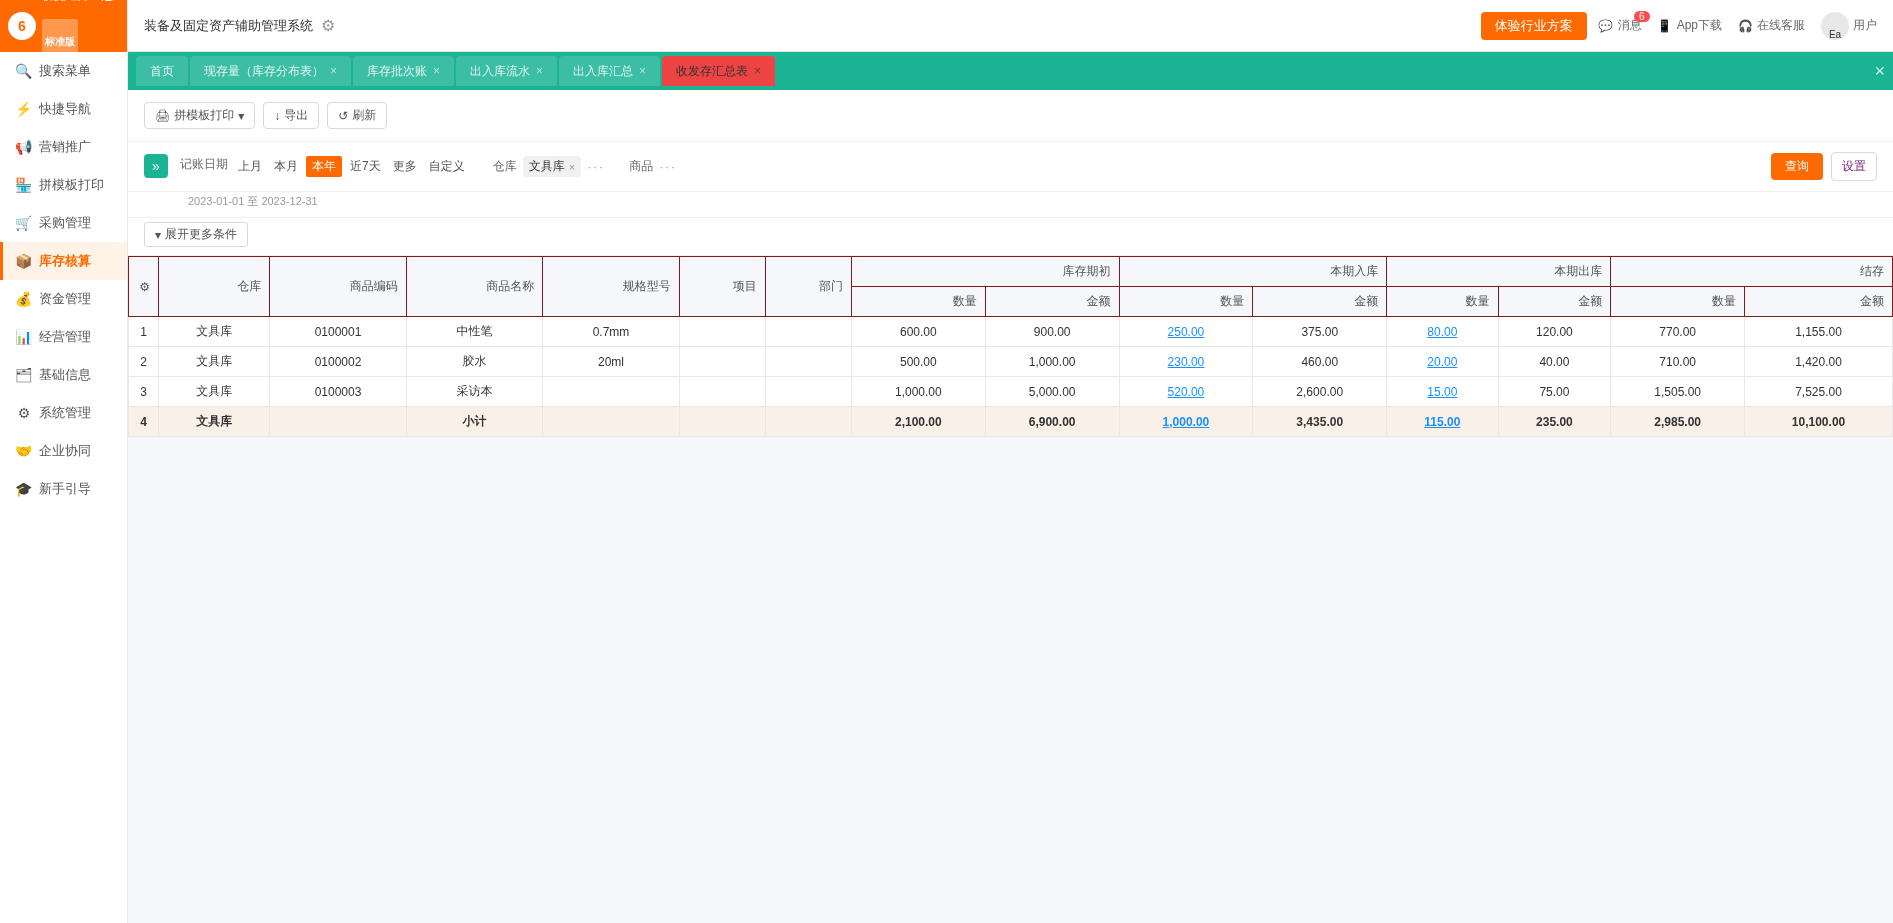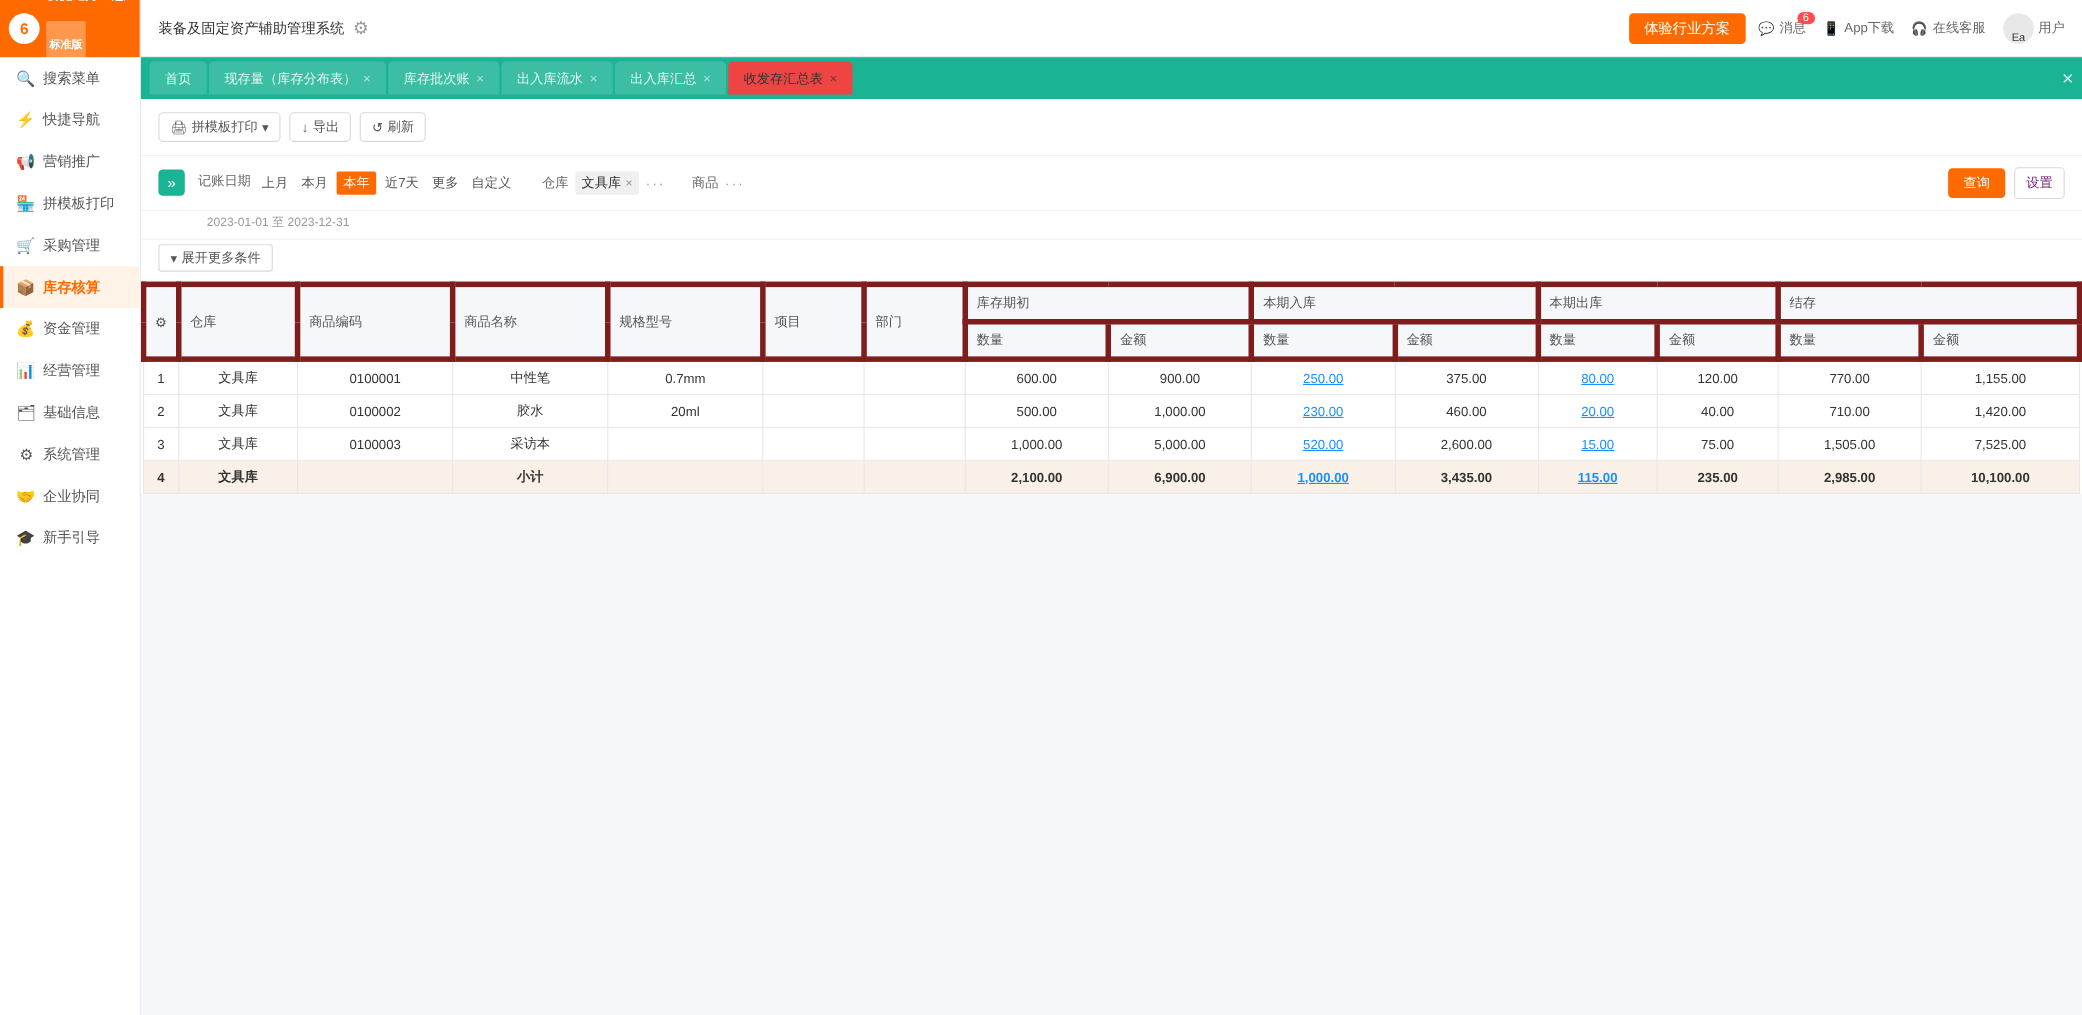--- a/index.html
+++ b/index.html
@@ -64,21 +64,21 @@
     .filter-goods { display: flex; align-items: center; gap: 6px; margin-left: 16px; }
     .filter-right { display: flex; align-items: center; gap: 8px; margin-left: auto; }
     .btn-query { background: #ff6a00; color: #fff; border: none; border-radius: 4px; padding: 5px 14px; font-size: 12px; cursor: pointer; }
     .btn-setting { background: #fff; color: #701a75; border: 1px solid #d9d9d9; border-radius: 4px; padding: 5px 10px; font-size: 12px; cursor: pointer; }
     .expand-more-bar { background: #fff; padding: 4px 16px 8px; border-bottom: 1px solid #f0f0f0; }
     .btn-expand-more { background: none; border: 1px solid #d9d9d9; border-radius: 3px; padding: 3px 10px; font-size: 12px; color: #555; cursor: pointer; display: flex; align-items: center; gap: 4px; }
 
     
     .table-wrap { background: #fff; margin: 0; }
     table { width: 100%; border-collapse: collapse; font-size: 12px; }
-    thead tr th { background: #f5f7fa; border: 5px solid #7f1d1d; padding: 6px 8px; text-align: left; color: #555; font-weight: normal; white-space: nowrap; }
+    thead tr th { background: #f5f7fa; border: 1px solid #7f1d1d; padding: 6px 8px; text-align: right; color: #555; font-weight: normal; white-space: nowrap; }
     tbody tr td { border: 1px solid #e8e8e8; padding: 6px 8px; text-align: center; color: #333; }
     tbody tr.subtotal td { background: #f9f0e8; font-weight: bold; }
     .td-link { color: #1890ff; text-decoration: underline; cursor: pointer; }
     .th-config { width: 30px; }
   </style>
 </head>
 <body>
 
 <div class="sidebar">
   <div class="sidebar-logo">

